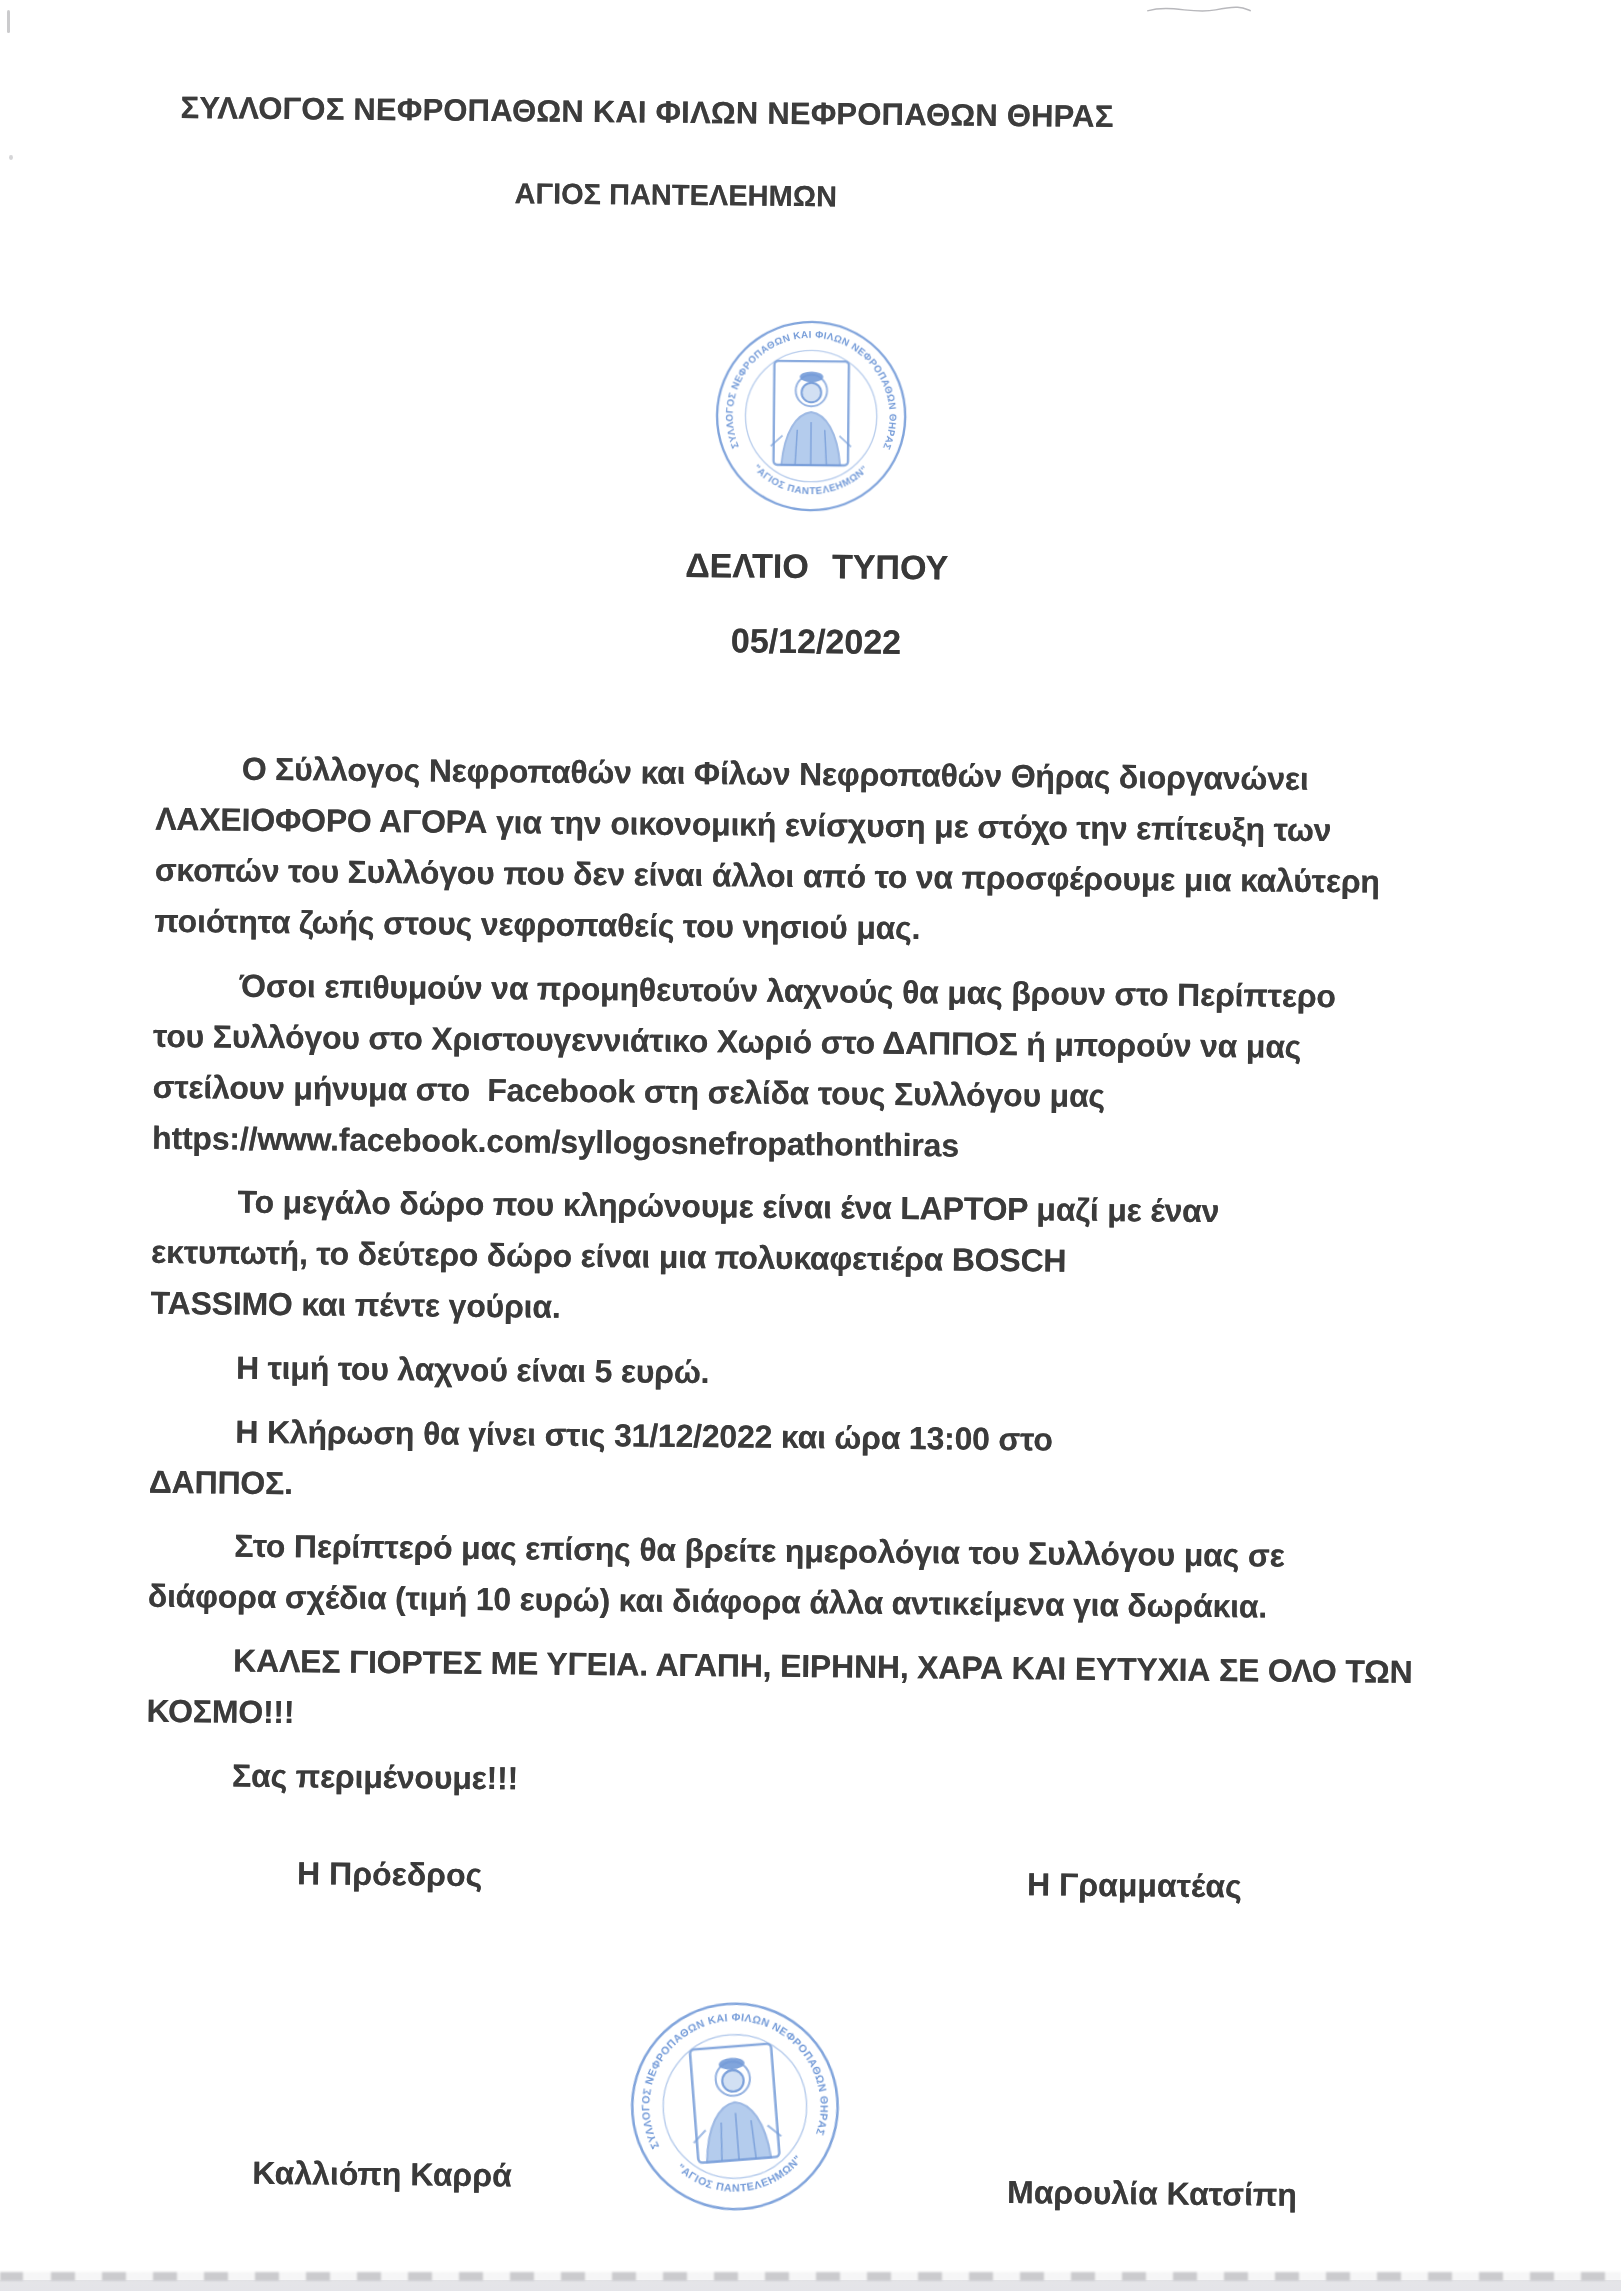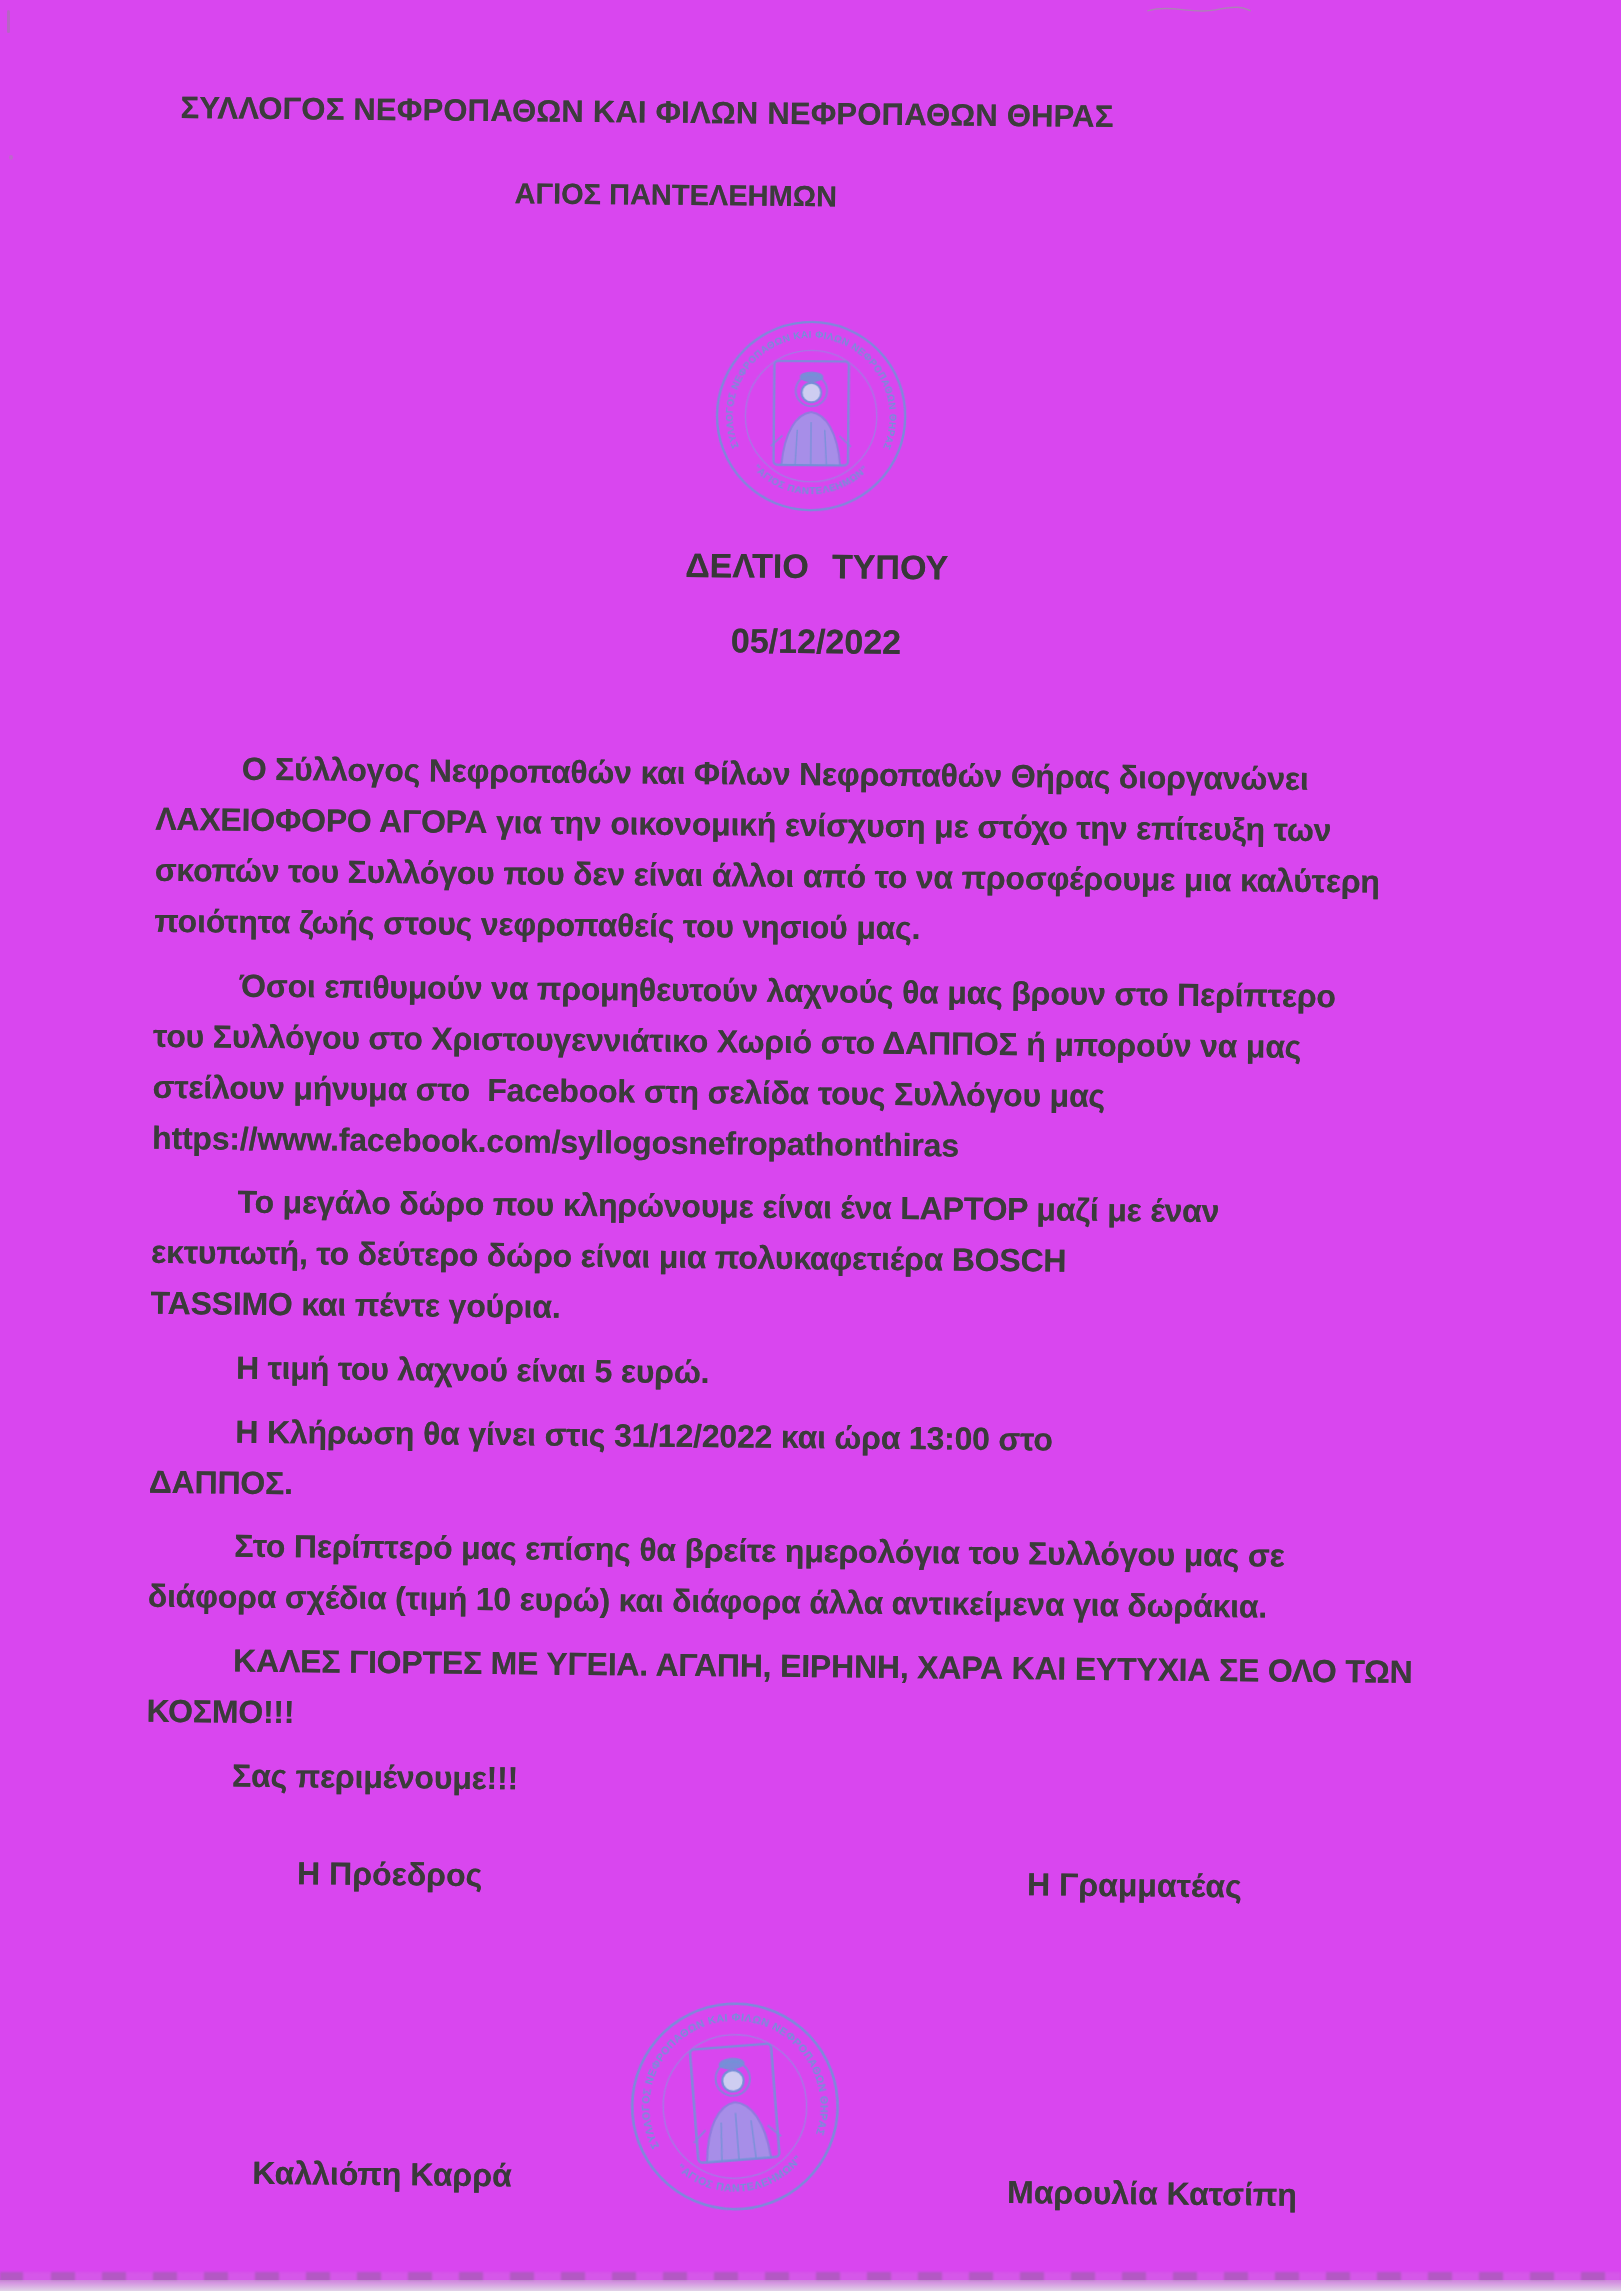--- a/index.html
+++ b/index.html
@@ -1,20 +1,20 @@
 <!DOCTYPE html>
 <html lang="el"><head>
 <meta charset="utf-8">
 <style>
   html,body { margin:0; padding:0; background:#e8e8e8; }
   .page {
     position:relative;
     width:1621px; height:2292px;
     margin:0 auto;
-    background:#d946ef;
+    background:#ffffff;
     overflow:hidden;
     font-family:"Liberation Sans","DejaVu Sans",sans-serif;
     color:#3a3a3a;
   }
   .scan {
     position:absolute; left:0; top:0; width:1621px; height:2292px;
     transform:rotate(0.55deg);
     transform-origin:176px 118px;
   }
   .doc-text { font-weight:bold; text-shadow:0 0 0.6px rgba(70,70,70,0.75); }

